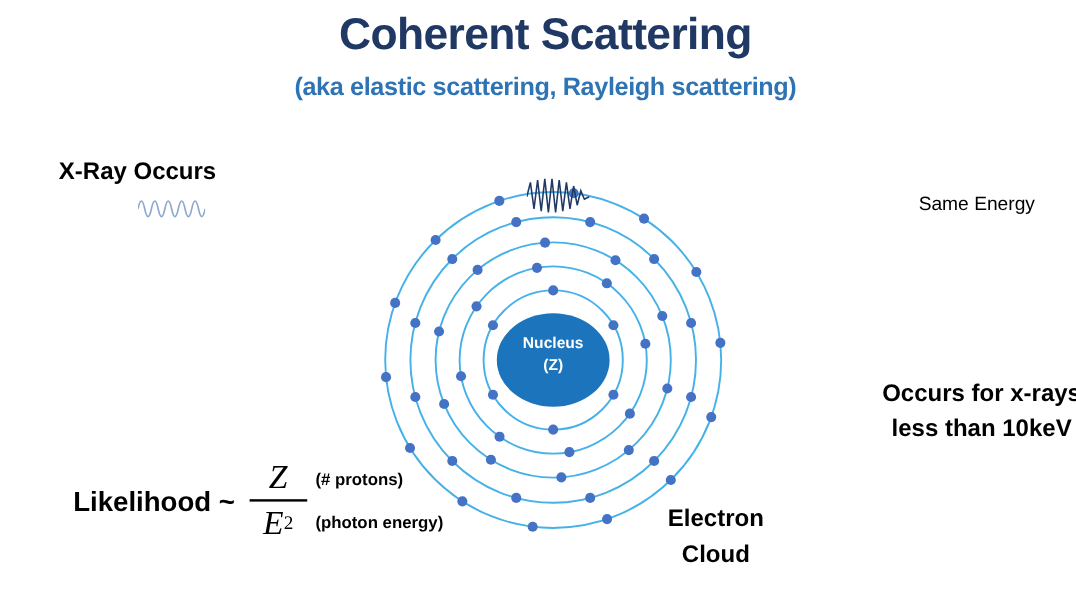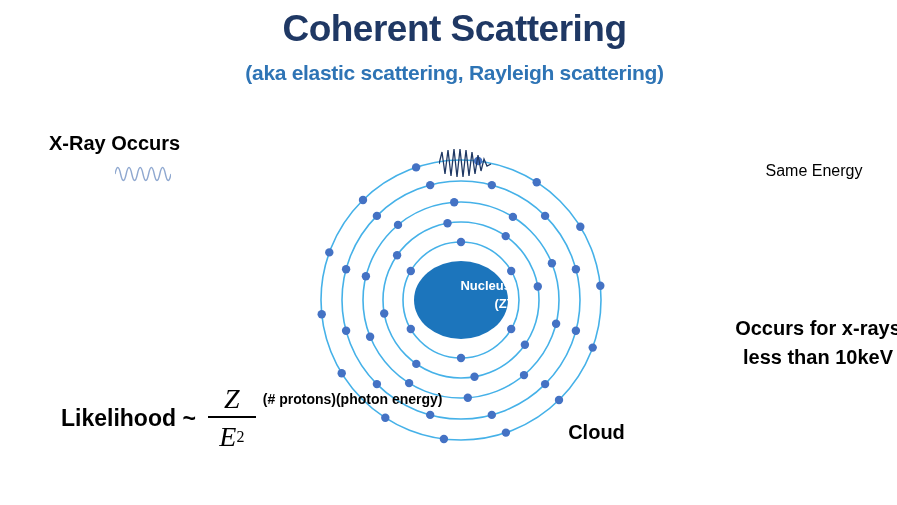--- a/index.html
+++ b/index.html
@@ -155,21 +155,21 @@
     color: #000;
   }
   .num, .den { height: 32px; display: flex; align-items: center; }
   .frac-bar {
     width: 48px;
     border-top: 2px solid #000;
     margin: 1px 0 3px 0;
   }
   .notes {
     display: flex;
-    flex-direction: row;
+    flex-direction: column;
     justify-content: space-between;
     align-self: stretch;
     padding: 8px 0 10px 7px;
   }
   .note {
     font-size: 14px;
     font-weight: bold;
     color: var(--text-color, #000);
   }
 </style>
@@ -239,21 +239,21 @@
       <circle cx="220.9" cy="194.7" r="4.2" fill="#4472C4"></circle>
       <circle cx="207.2" cy="179.0" r="4.2" fill="#4472C4"></circle>
       <circle cx="157.0" cy="208.0" r="4.2" fill="#4472C4"></circle>
       <circle cx="106.8" cy="179.0" r="4.2" fill="#4472C4"></circle>
       <circle cx="106.8" cy="121.0" r="4.2" fill="#4472C4"></circle>
       <circle cx="157.0" cy="92.0" r="4.2" fill="#4472C4"></circle>
       <circle cx="207.2" cy="121.0" r="4.2" fill="#4472C4"></circle>
       <ellipse cx="157" cy="150" rx="47" ry="39" fill="#1C75BC"></ellipse>
     </svg>
 
-  <div class="nucleus-label" style="color: rgb(255, 255, 255); text-align: right;">
+  <div class="nucleus-label" style="color: rgb(255, 255, 255);">
     <div>Nucleus</div>
     <div>(Z)</div>
   </div>
 
   <svg class="scattered-wave" viewBox="0 0 56 33">
     <path fill="none" d="M0,18 L3,6 L6,28 L9,4 L12,30 L15,3 L18,31 L21,3 L24,31 L27,4 L30,30 L33,6 L36,28 L39,9 L42,25 L45,13 L48,20 L52,18"></path>
   </svg>
 
   <div class="scattered-block">
     <div class="same-energy">Same Energy</div>
@@ -276,16 +276,17 @@
           <sup class="mathsup">2</sup>
         </div>
     </div>
     <div class="notes">
       <div class="note">(# protons)</div>
       <div class="note">(photon energy)</div>
     </div>
   </div>
 
   <div class="electron-cloud">
+    <div>Electron</div>
     <div>Cloud</div>
   </div>
 
 </div>
 
 </body></html>

